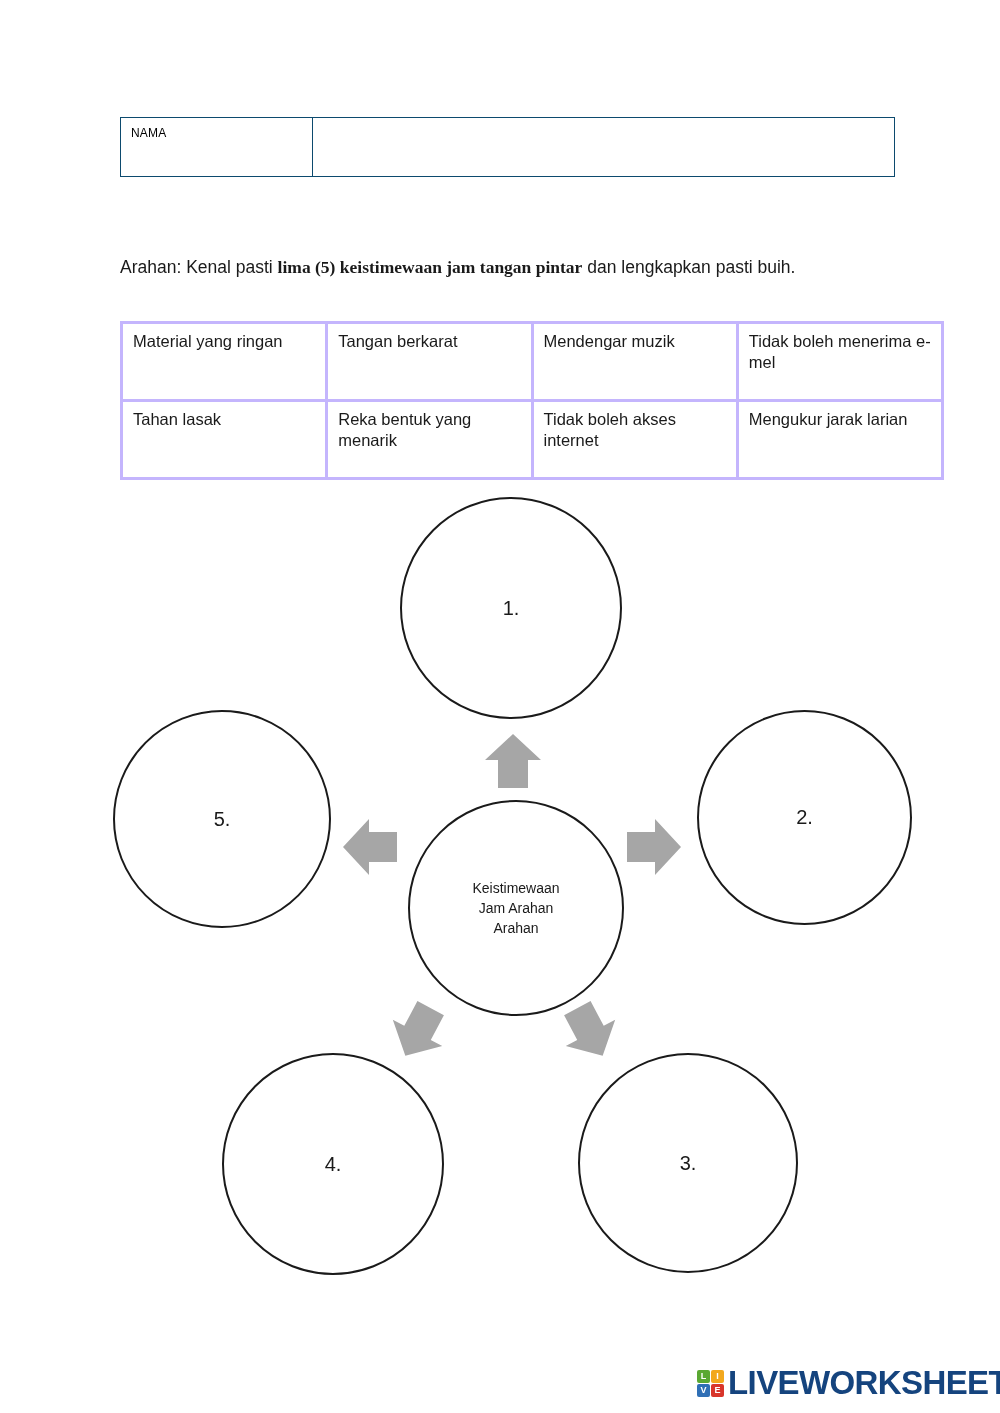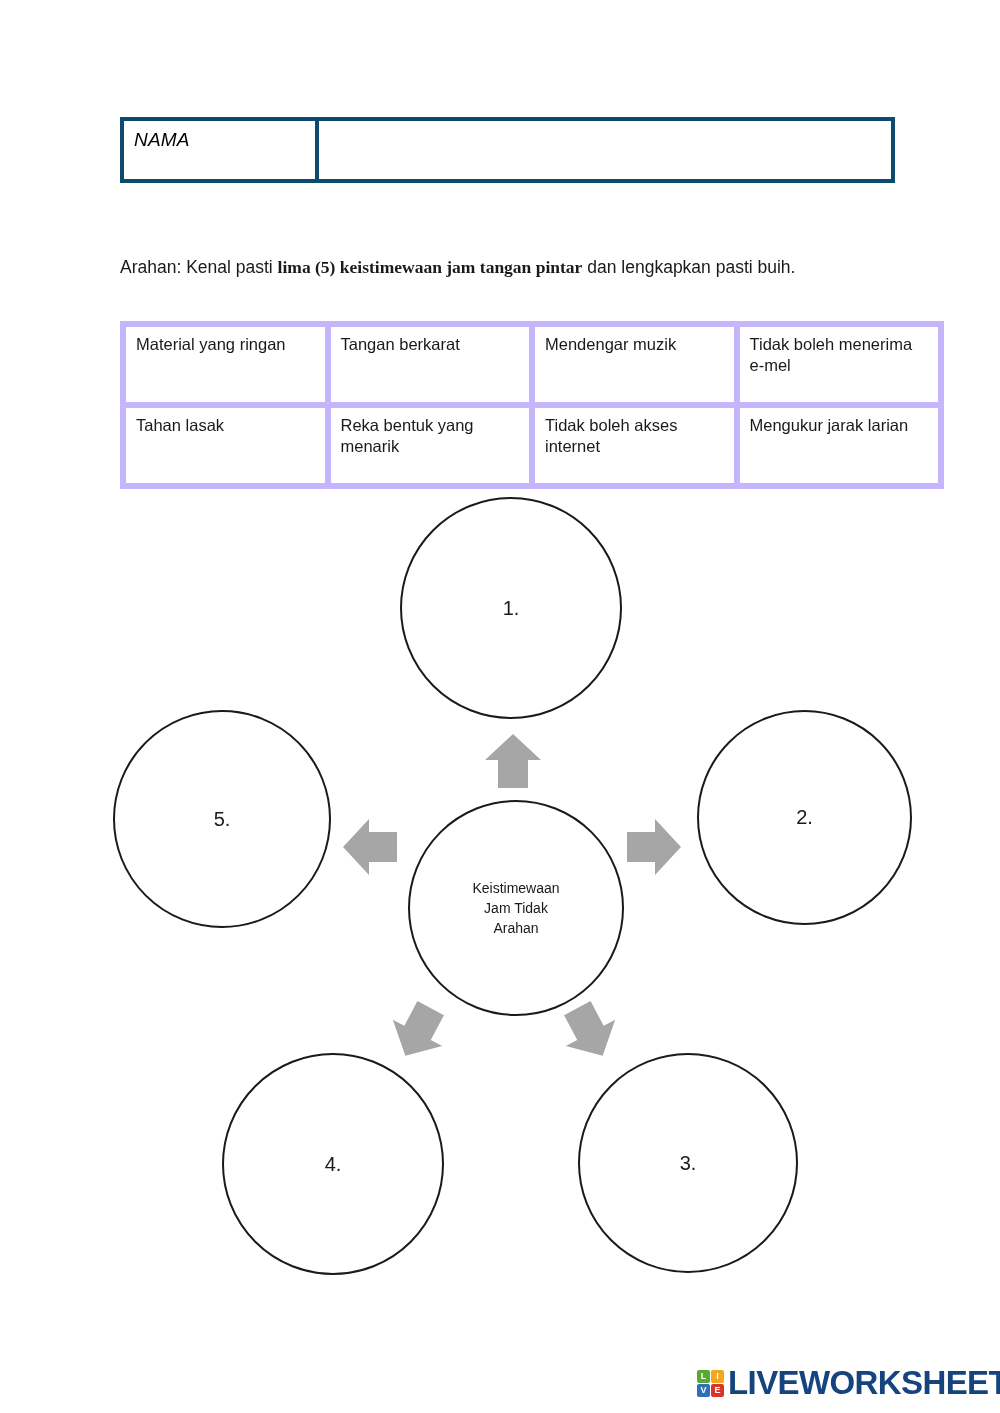--- a/index.html
+++ b/index.html
@@ -19,27 +19,26 @@
   
   .header-table {
     position: absolute;
     left: 120px;
     top: 117px;
     width: 775px;
     border-collapse: collapse;
     table-layout: fixed;
   }
   .header-table td {
-    border: 4px solid #0c4a6e;
+    border: 1px solid #0c4a6e;
     height: 50px;
     vertical-align: top;
     padding: 8px 10px 0 10px;
-    font-size: 19px;
+    font-size: 12px;
     letter-spacing: 0.2px;
-    font-style: italic;
   }
   .header-table td.label-cell {
     width: 171px;
   }
 
   
   .instruction {
     position: absolute;
     left: 120px;
     top: 255px;
@@ -53,21 +52,21 @@
   
   .options-table {
     position: absolute;
     left: 120px;
     top: 321px;
     width: 824px;
     border-collapse: collapse;
     table-layout: fixed;
   }
   .options-table td {
-    border: 6px solid #c4b5fd;
+    border: 3px solid #c4b5fd;
     width: 25%;
     height: 68px;
     vertical-align: top;
     padding: 7px 9px 0 10px;
     font-size: 16.5px;
     line-height: 1.25;
     color: #1a1a1a;
   }
 
   
@@ -207,21 +206,21 @@
     <span class="bubble-num">4.</span>
   </div>
 
   <div class="bubble bubble-5" style="border-color: rgb(26, 26, 26);">
     <span class="bubble-num">5.</span>
   </div>
 
   <div class="bubble bubble-center" style="border-color: rgb(26, 26, 26);">
     <div class="center-text">
       <div>Keistimewaan</div>
-      <div>Jam Tidak</div>
+      <div>Jam Arahan</div>
       <div>Arahan</div>
     </div>
   </div>
 
   <div class="arrow arrow-up">
     <svg viewBox="0 0 60 58">
         <polygon points="30,2 58,28 45,28 45,56 15,56 15,28 2,28" fill="#a6a6a6"></polygon>
       </svg>
   </div>
   <div class="arrow arrow-right">

